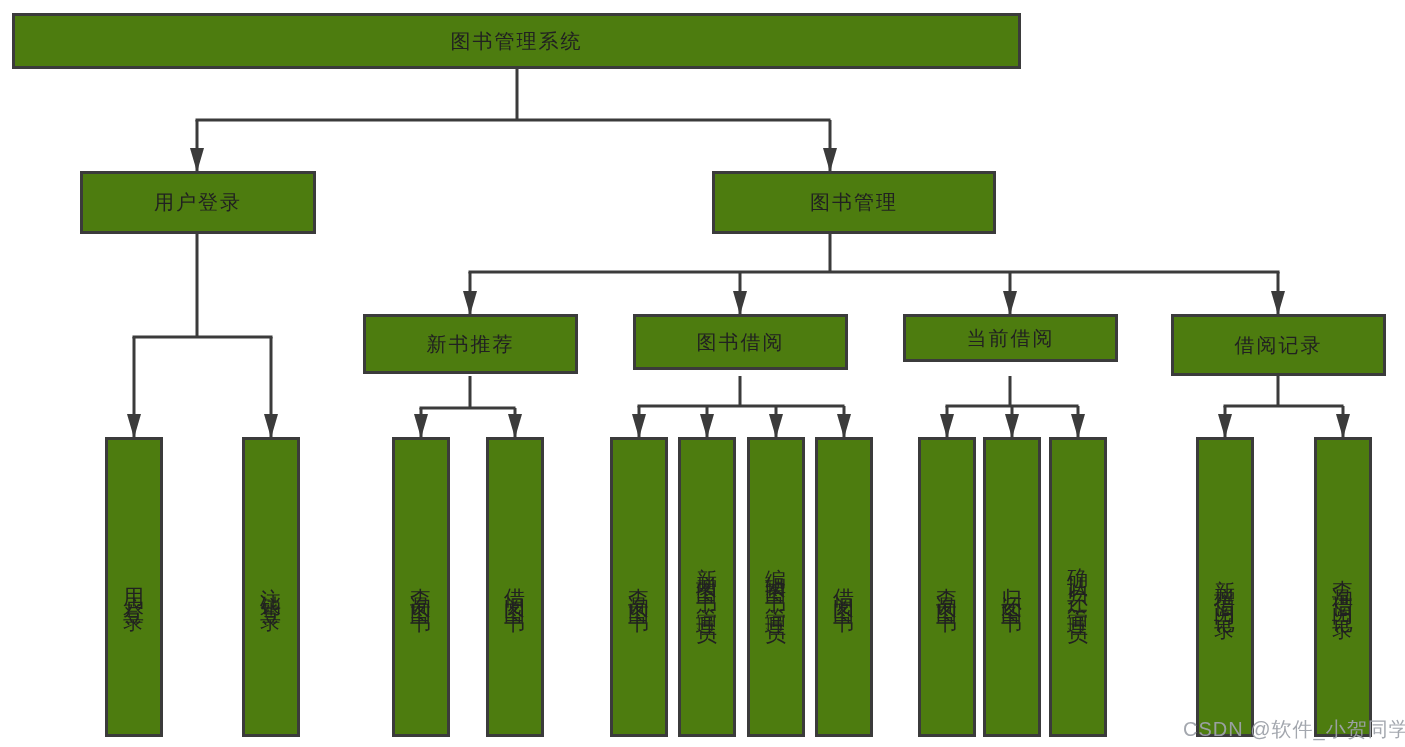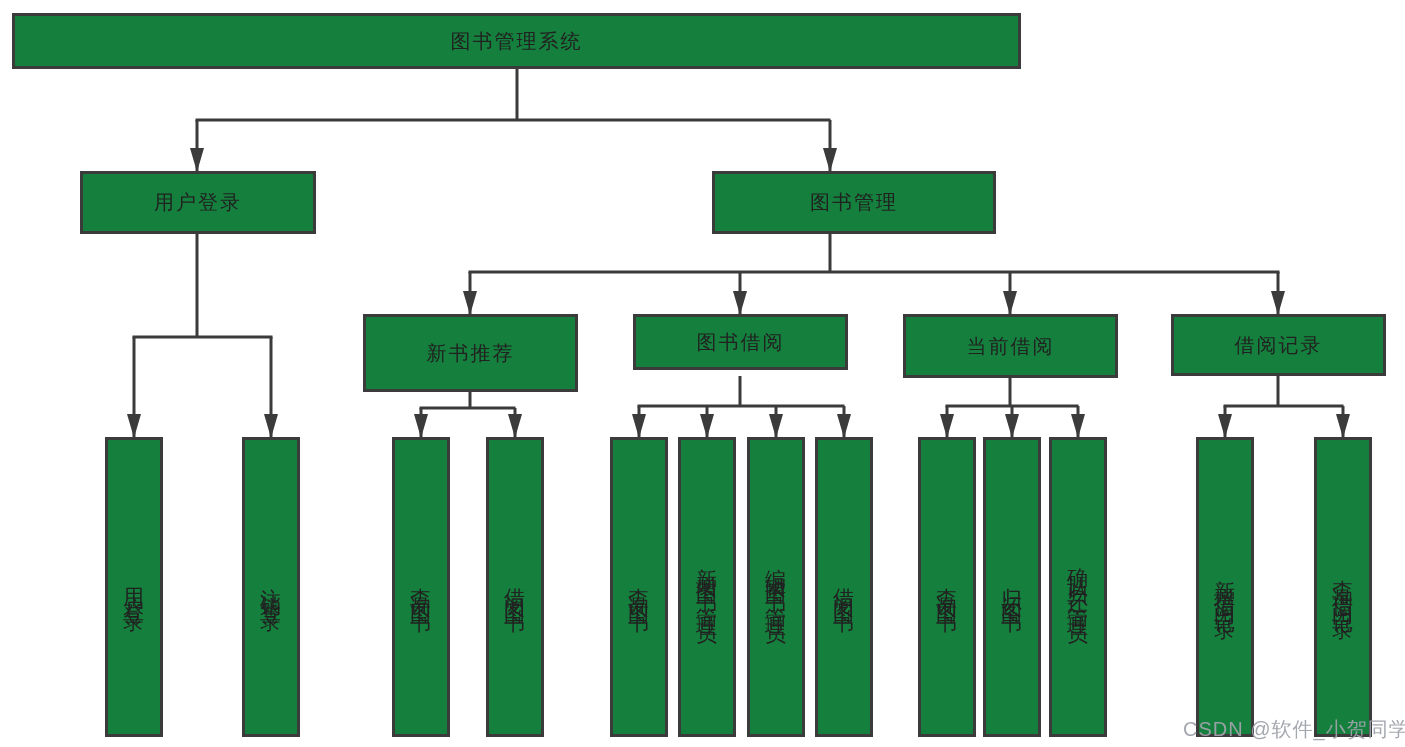--- a/index.html
+++ b/index.html
@@ -19,21 +19,21 @@
     position: absolute;
     left: 0; top: 0;
     width: 1405px;
     height: 747px;
     z-index: 1;
   }
   .box {
     position: absolute;
     box-sizing: border-box;
     border: 3px solid #3b3b3b;
-    background: #15803d;
+    background: #4d7c0f;
     display: flex;
     align-items: center;
     justify-content: center;
     color: #212121;
     z-index: 2;
   }
   .h-box {
     font-size: 20px;
     letter-spacing: 2px;
     white-space: nowrap;
@@ -43,23 +43,23 @@
     text-orientation: mixed;
     font-size: 21px;
     letter-spacing: 8px;
     line-height: 1;
     white-space: nowrap;
   }
   
   .n-root        { left: 12px;   top: 13px;  width: 1009px; height: 56px; }
   .n-user-login  { left: 80px;   top: 171px; width: 236px;  height: 63px; }
   .n-book-mgmt   { left: 712px;  top: 171px; width: 284px;  height: 63px; }
-  .n-new-books   { left: 363px;  top: 314px; width: 215px;  height: 78px; }
+  .n-new-books   { left: 363px;  top: 314px; width: 215px;  height: 60px; }
   .n-book-borrow { left: 633px;  top: 314px; width: 215px;  height: 56px; }
-  .n-cur-borrow  { left: 903px;  top: 314px; width: 215px;  height: 64px; }
+  .n-cur-borrow  { left: 903px;  top: 314px; width: 215px;  height: 48px; }
   .n-records     { left: 1171px; top: 314px; width: 215px;  height: 62px; }
   .leaf { top: 437px; width: 58px; height: 300px; }
   .l-login      { left: 105px; }
   .l-logout     { left: 242px; }
   .l-nb-query   { left: 392px; }
   .l-nb-borrow  { left: 486px; }
   .l-bb-query   { left: 610px; }
   .l-bb-add     { left: 678px; }
   .l-bb-edit    { left: 747px; }
   .l-bb-borrow  { left: 815px; }

